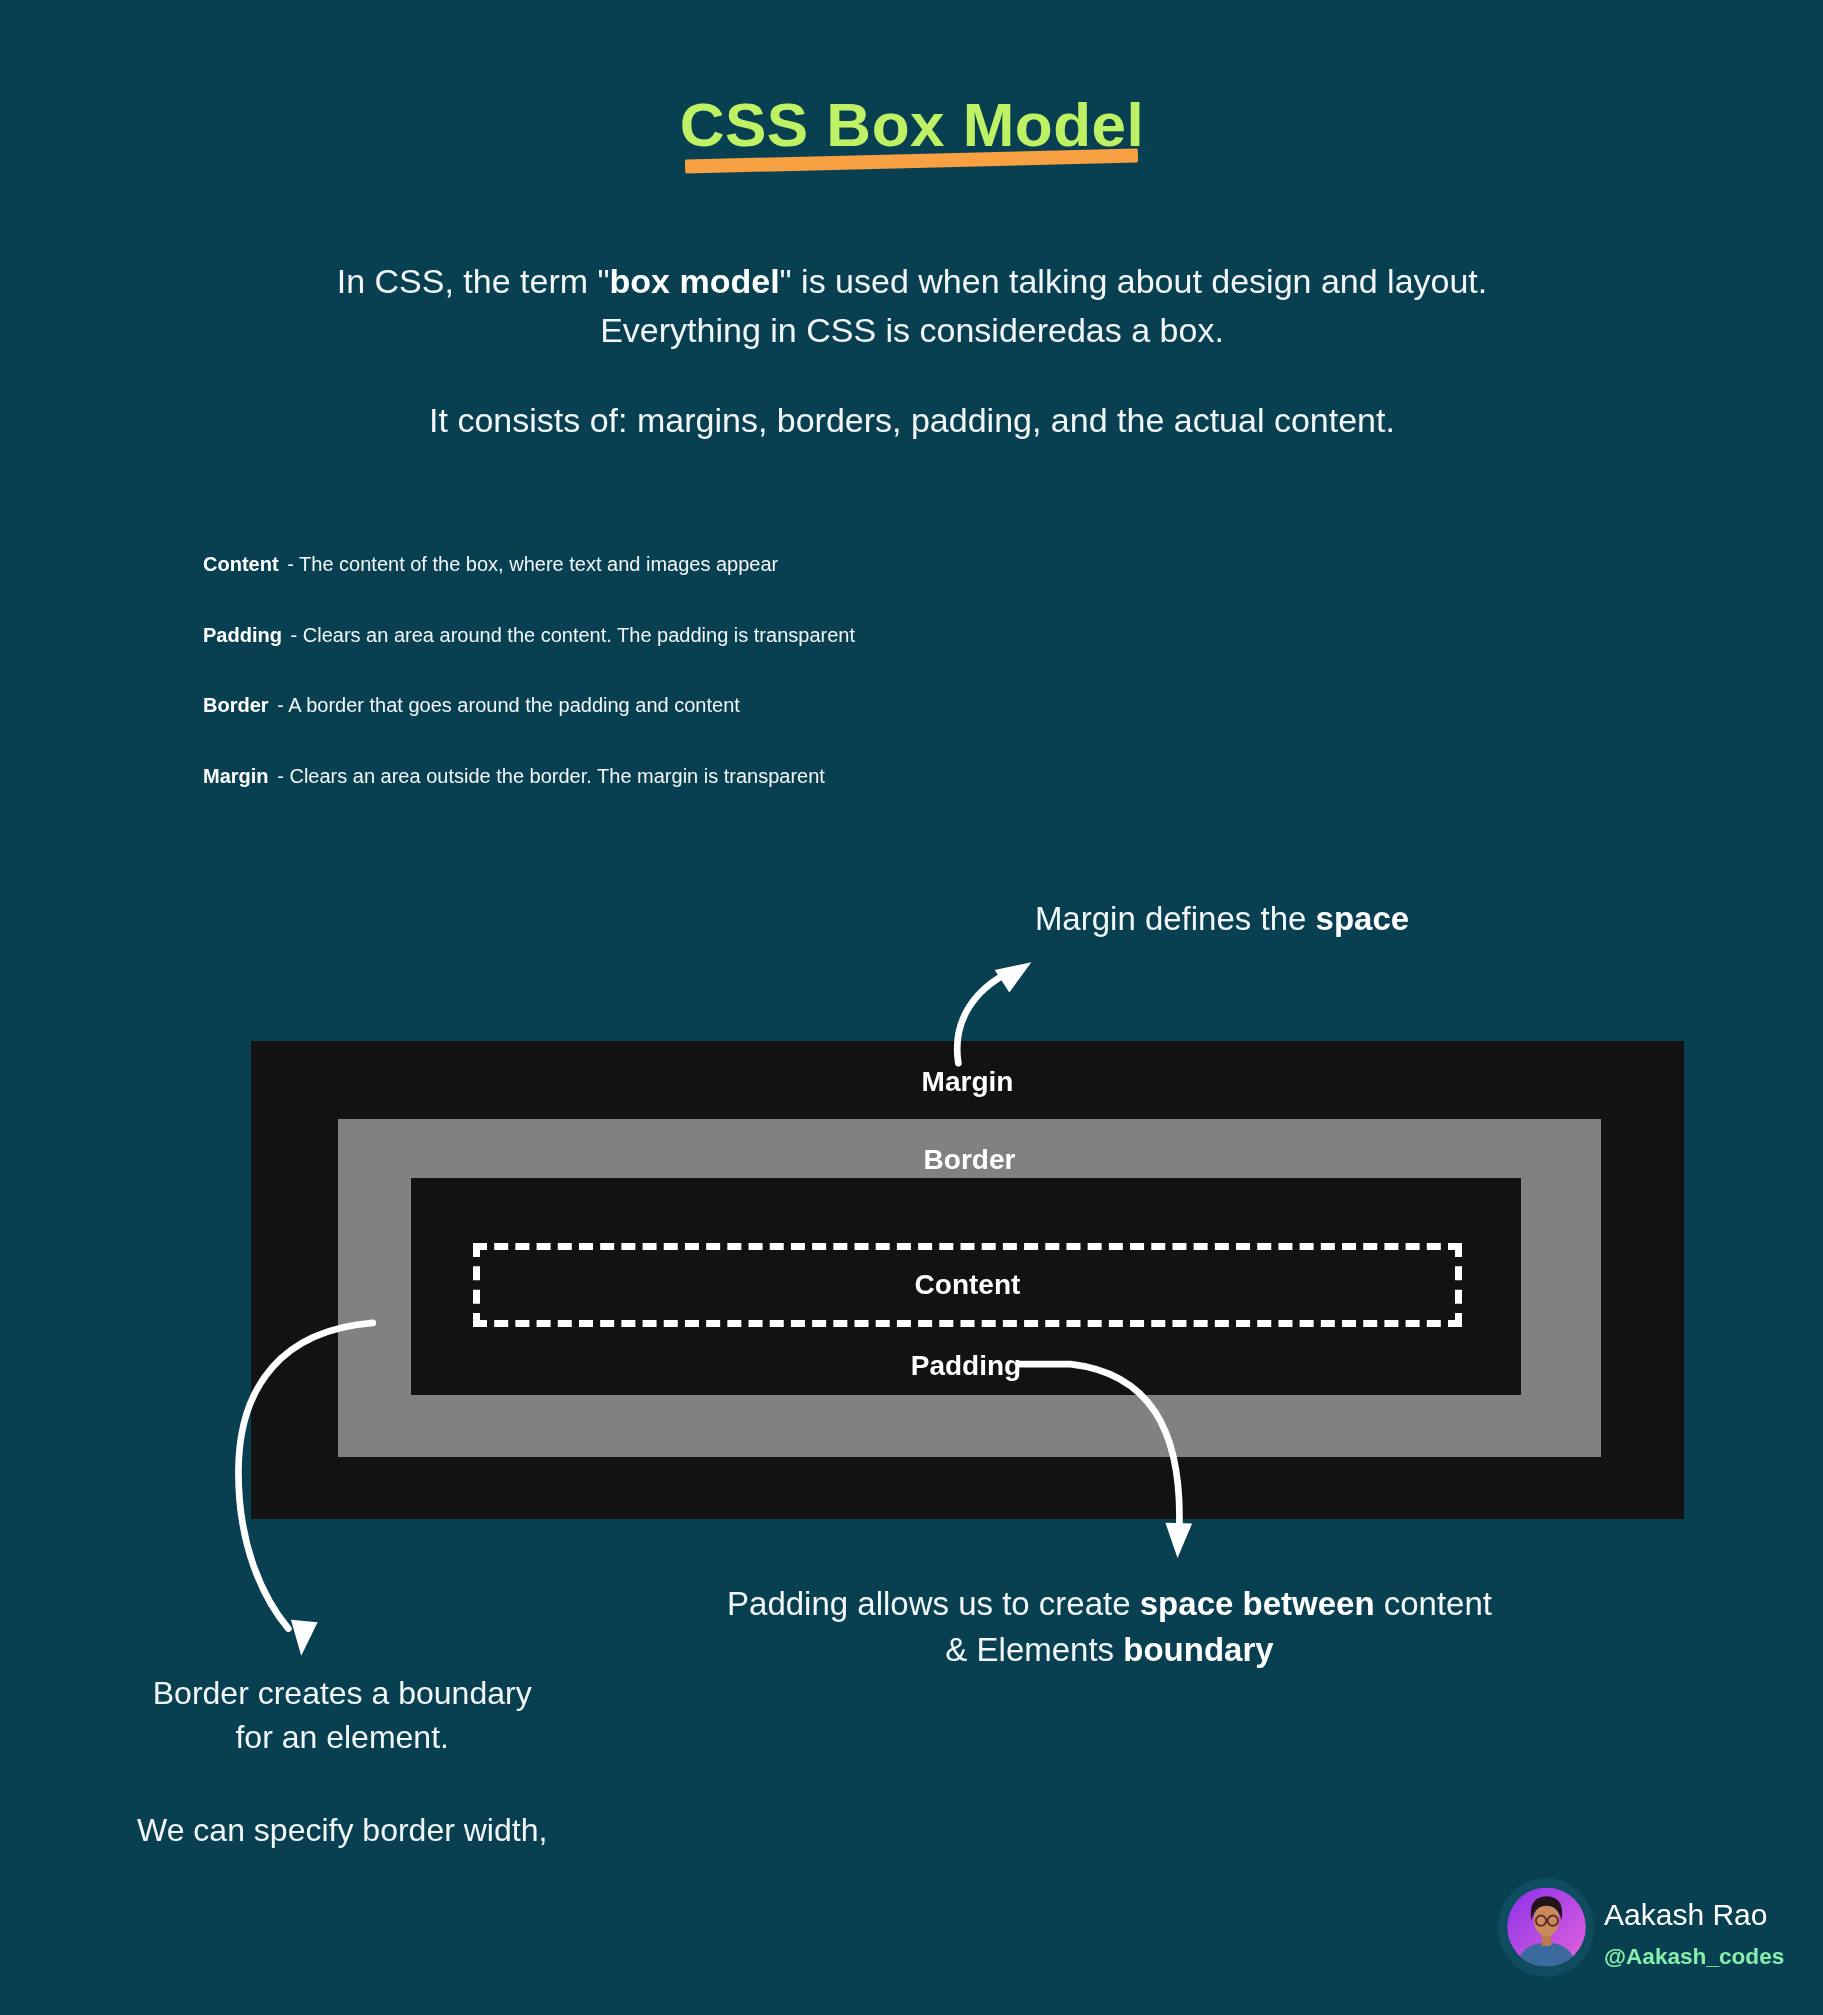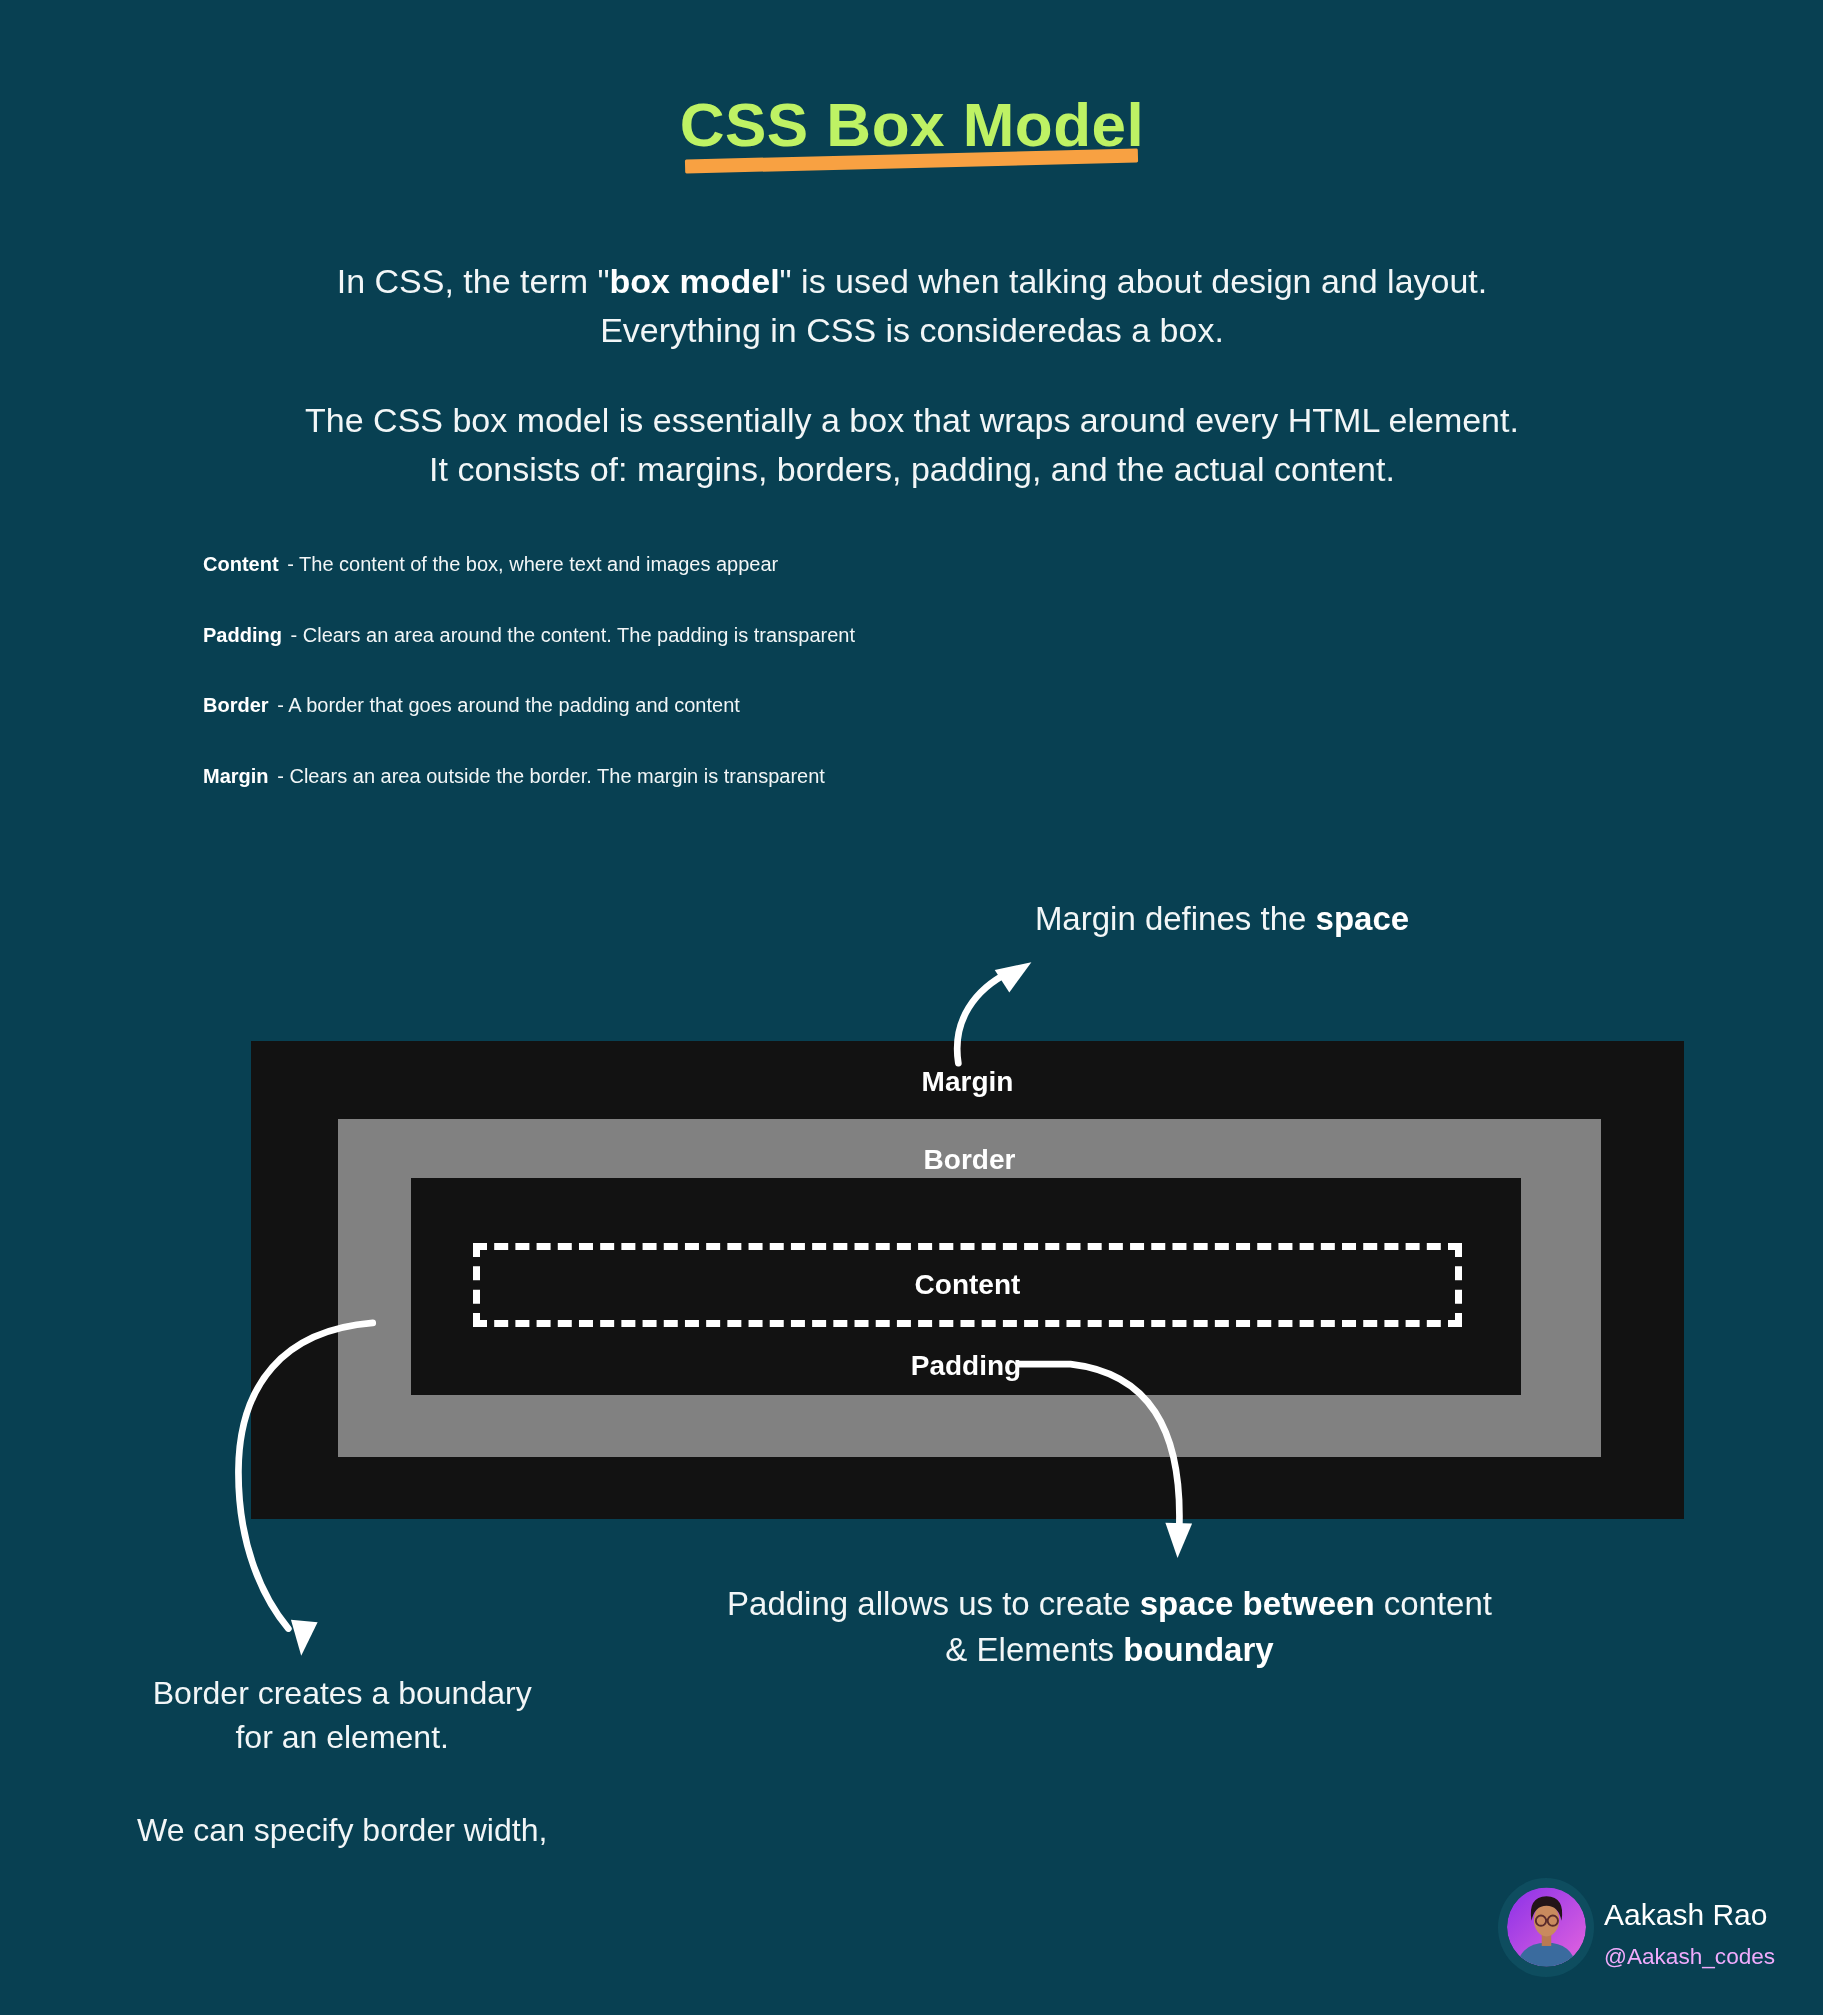--- a/index.html
+++ b/index.html
@@ -97,35 +97,34 @@
   .avatar{
     left:1507px; top:1887px; width:79px; height:80px;
     border-radius:50%; overflow:hidden; display:block;
   }
   .author-name{
     left:1604px; top:1898px;
     font-size:30px; color:#ffffff; white-space:nowrap;text-align:right;
   }
   .author-handle{
     left:1604px; top:1944px;
-    font-size:22.6px; color:#f0abfc; white-space:nowrap;
+    font-size:22.6px; color:#86efac; white-space:nowrap;font-weight:bold;
   }
 </style>
 </head>
 <body>
 
 <h1 class="abs title">CSS Box Model</h1>
 <div class="abs title-underline"></div>
 
 <p class="abs intro intro-1">
   <span class="ln"><span>In CSS, the term "</span><b>box model</b><span>" is used when talking about design and layout.</span></span>
   <span class="ln">Everything in CSS is consideredas a box.</span>
 </p>
 <p class="abs intro intro-2">
-  <span class="ln">The CSS box model is essentially a box that wraps around every HTML element.</span>
   <span class="ln">It consists of: margins, borders, padding, and the actual content.</span>
 </p>
 
 <div class="abs def-row" style="top:546px">
   <b>Content</b>
   <span>- The content of the box, where text and images appear</span>
 </div>
 <div class="abs def-row" style="top:617px">
   <b>Padding</b>
   <span>- Clears an area around the content. The padding is transparent</span>

